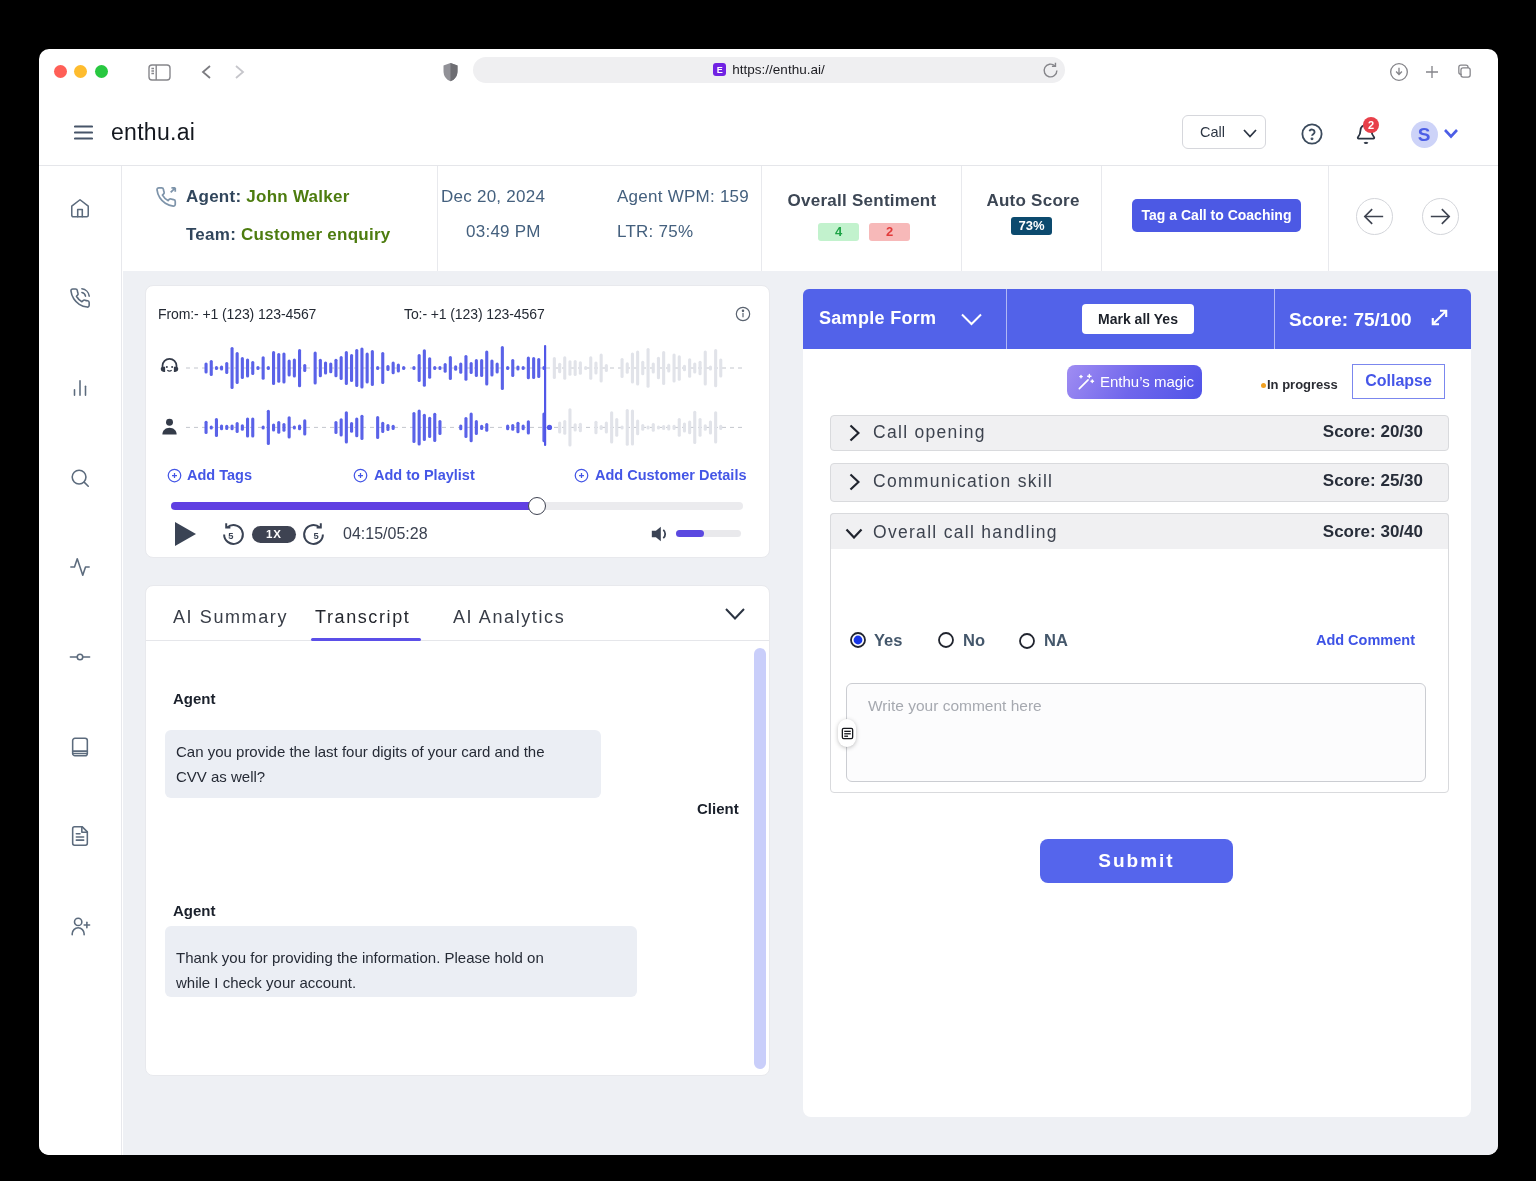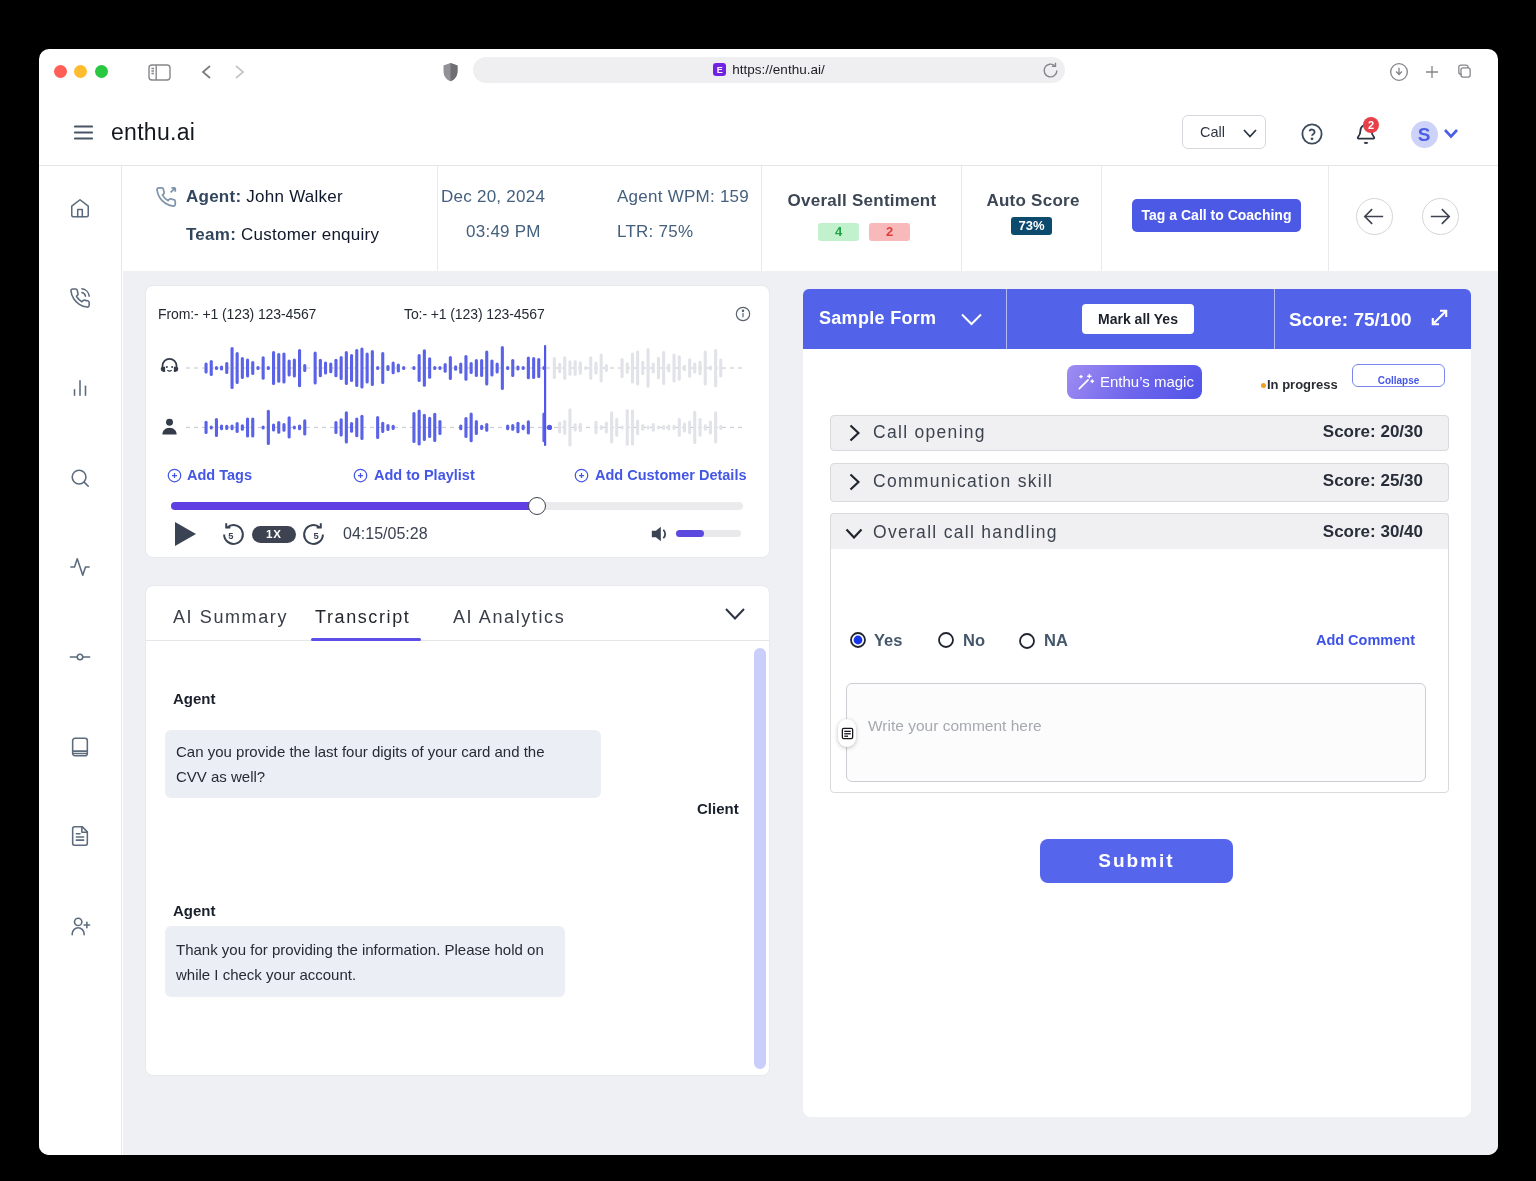--- a/index.html
+++ b/index.html
@@ -14,21 +14,21 @@
 .hdr{position:absolute;left:0;top:46px;width:1459px;height:71px;background:#fff;border-bottom:1px solid #e5e6ea;}
 .logo{position:absolute;left:72px;top:70px;font-size:23px;color:#14181f;letter-spacing:.3px;font-weight:500;}
 .callsel{position:absolute;left:1143px;top:66px;width:84px;height:34px;border:1px solid #d6d7dc;border-radius:6px;}
 .callsel span{position:absolute;left:17px;top:8px;font-size:14.5px;color:#2d3644;}
 
 .sidebar{position:absolute;left:0;top:117px;width:83px;height:989px;background:#fff;border-right:1px solid #e7e8ec;}
 .content{position:absolute;left:84px;top:117px;width:1375px;height:989px;background:#eef0f4;}
 .infobar{position:absolute;left:84px;top:117px;width:1375px;height:105px;background:#fff;}
 .cellline{position:absolute;top:117px;width:1px;height:105px;background:#e8e9ed;}
 .ib-lab{font-weight:700;color:#31465c;}
-.ib-val{color:#0f172a;}
+.ib-val{color:#4d7c0f;font-weight:bold;}
 .ib-txt{position:absolute;font-size:17px;letter-spacing:.25px;}
 .slate{color:#44607e;}
 .badge{position:absolute;width:41px;height:18px;border-radius:3px;font-size:13px;font-weight:700;text-align:center;line-height:18px;}
 .tagbtn{position:absolute;left:1093px;top:150px;width:169px;height:33px;background:#4c59e4;border-radius:5px;color:#fff;font-size:14px;font-weight:700;text-align:center;line-height:33px;letter-spacing:0;}
 .navcirc{position:absolute;top:148.5px;width:37px;height:37px;border-radius:50%;border:1px solid #d3d5da;background:#fff;}
 
 .acard{position:absolute;left:106px;top:236px;width:625px;height:273px;background:#fff;border:1px solid #e8e9ed;border-radius:8px;}
 .fromto{position:absolute;top:20px;font-size:14px;color:#242a34;letter-spacing:-.1px;}
 .linkrow{position:absolute;top:181px;height:16px;font-size:14.5px;font-weight:700;color:#4456e6;}
 .ptrack{position:absolute;left:25px;top:216px;width:572px;height:8px;border-radius:4px;background:#ebebee;}
@@ -48,29 +48,29 @@
 .bub{position:absolute;border-radius:6px;font-size:15px;color:#262b36;line-height:24.7px;padding:10px 0 0 11px;}
 .bubg{background:#ebeef4;}
 .bubgr{background:#c9f6d3;}
 
 .rpanel{position:absolute;left:764px;top:240px;width:668px;}
 .bluebar{position:absolute;left:0;top:0;width:668px;height:60px;background:#5262e9;border-radius:6px 6px 0 0;}
 .bdiv{position:absolute;top:0;width:1px;height:60px;background:rgba(255,255,255,.55);}
 .markyes{position:absolute;left:279px;top:15px;width:112px;height:30px;background:#fff;border-radius:4px;font-size:14px;font-weight:700;color:#1c2029;text-align:center;line-height:30px;}
 .rbody{position:absolute;left:0;top:60px;width:668px;height:768px;background:#fff;border-radius:0 0 8px 8px;}
 .magicbtn{position:absolute;left:264px;top:76px;width:135px;height:34px;border-radius:8px;background:linear-gradient(120deg,#a08df2 0%,#6f66ec 50%,#5054e8 100%);color:#fff;font-size:15px;line-height:34px;}
-.collapse{position:absolute;left:549px;top:75px;width:93px;height:23px;border:1.6px solid #7b87ee;border-radius:6px;color:#4556e8;font-size:10px;font-weight:700;text-align:center;line-height:32px;}
+.collapse{position:absolute;left:549px;top:75px;width:93px;height:35px;border:1.6px solid #7b87ee;border-radius:0;color:#4556e8;font-size:16px;font-weight:700;text-align:center;line-height:32px;}
 .acc{position:absolute;left:27px;width:619px;background:#f0f0f2;border:1px solid #d9dadd;border-radius:4px;}
 .acc-t{position:absolute;left:44px;font-size:17.5px;color:#3d434f;font-weight:500;letter-spacing:1.3px;}
 .acc-s{position:absolute;right:48px;font-size:17px;font-weight:700;color:#272d39;}
 .qtext{position:absolute;left:36px;font-size:17px;color:#5b6c80;line-height:31.9px;letter-spacing:.75px;}
 .radlab{font-size:16.5px;font-weight:700;color:#44576b;}
 .addcom{position:absolute;right:56px;top:343px;font-size:14.5px;font-weight:700;color:#3e53e6;}
 .combox{position:absolute;left:43px;top:394px;width:580px;height:99px;background:#fcfcfd;border:1px solid #cbcdd2;border-radius:6px;}
-.comph{position:absolute;left:21px;top:13px;font-size:15.5px;color:#a6a9b0;margin-top:20px;}
+.comph{position:absolute;left:21px;top:13px;font-size:15.5px;color:#a6a9b0;}
 .notepill{position:absolute;left:35px;top:430px;width:18px;height:28px;background:#fff;border-radius:9px;box-shadow:0 1px 4px rgba(0,0,0,.25);}
 .submit{position:absolute;left:237px;top:550px;width:193px;height:44px;background:#5565ec;border-radius:8px;color:#fff;font-size:19px;font-weight:600;text-align:center;line-height:44px;letter-spacing:2px;}
 .sicon{position:absolute;left:30px;width:22px;height:22px;}
 </style></head>
 <body>
 <div class="win">
 
   <div class="tl" style="left:14.5px;background:#ff5f57;"></div>
   <div class="tl" style="left:35px;background:#febc2e;"></div>
   <div class="tl" style="left:55.5px;background:#28c840;"></div>
@@ -462,21 +462,21 @@
     <div class="tab" style="left:307px;">AI Analytics</div>
     <div class="tabu"></div>
     <svg class="abs" style="left:578px;top:21px;" width="22" height="14" viewBox="0 0 22 14" fill="none" stroke="#2b3442" stroke-width="2">
         <polyline points="2,2 11,11.5 20,2"></polyline>
       </svg>
     <div class="scrollbar"></div>
     <div class="who" style="left:20px;top:104px;">Agent</div>
     <div class="bub bubg" style="left:19px;top:128px;width:436px;height:68px;margin-top:16px;">Can you provide the last four digits of your card and the<br>CVV as well?</div>
     <div class="who" style="left:544px;top:214px;">Client</div>
     <div class="who" style="left:20px;top:316px;">Agent</div>
-    <div class="bub bubg" style="left:19px;top:340px;width:400px;height:71px;padding-top:12px;">Thank you for providing the information. Please hold on<br>while I check your account.</div>
+    <div class="bub bubg" style="left:19px;top:340px;width:472px;height:71px;padding-top:20px;">Thank you for providing the information. Please hold on<br>while I check your account.</div>
   </div>
 
   <div class="rpanel" style="height:828px;">
     <div class="bluebar"></div>
     <div class="bdiv" style="left:203px;"></div>
     <div class="bdiv" style="left:471px;"></div>
     <div class="abs" style="left:16px;top:19px;font-size:18px;font-weight:600;color:#fff;letter-spacing:.3px;">Sample Form</div>
     <svg class="abs" style="left:157px;top:24px;" width="23" height="13" viewBox="0 0 23 13" fill="none" stroke="#fff" stroke-width="2">
         <polyline points="2,1.5 11.5,11 21,1.5"></polyline>
       </svg>

